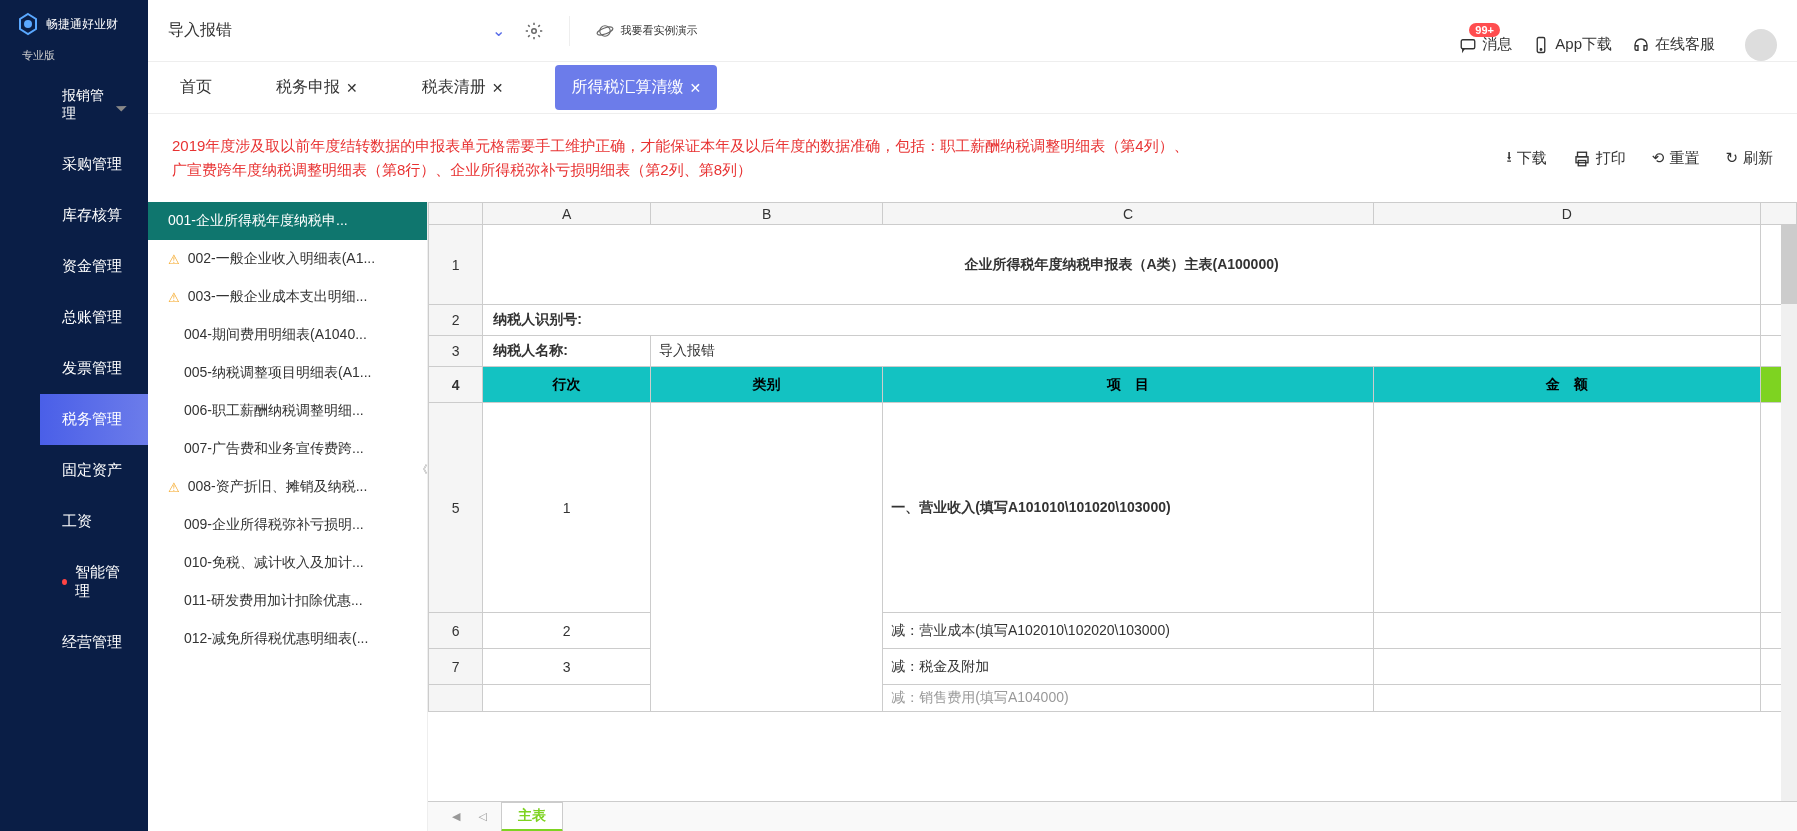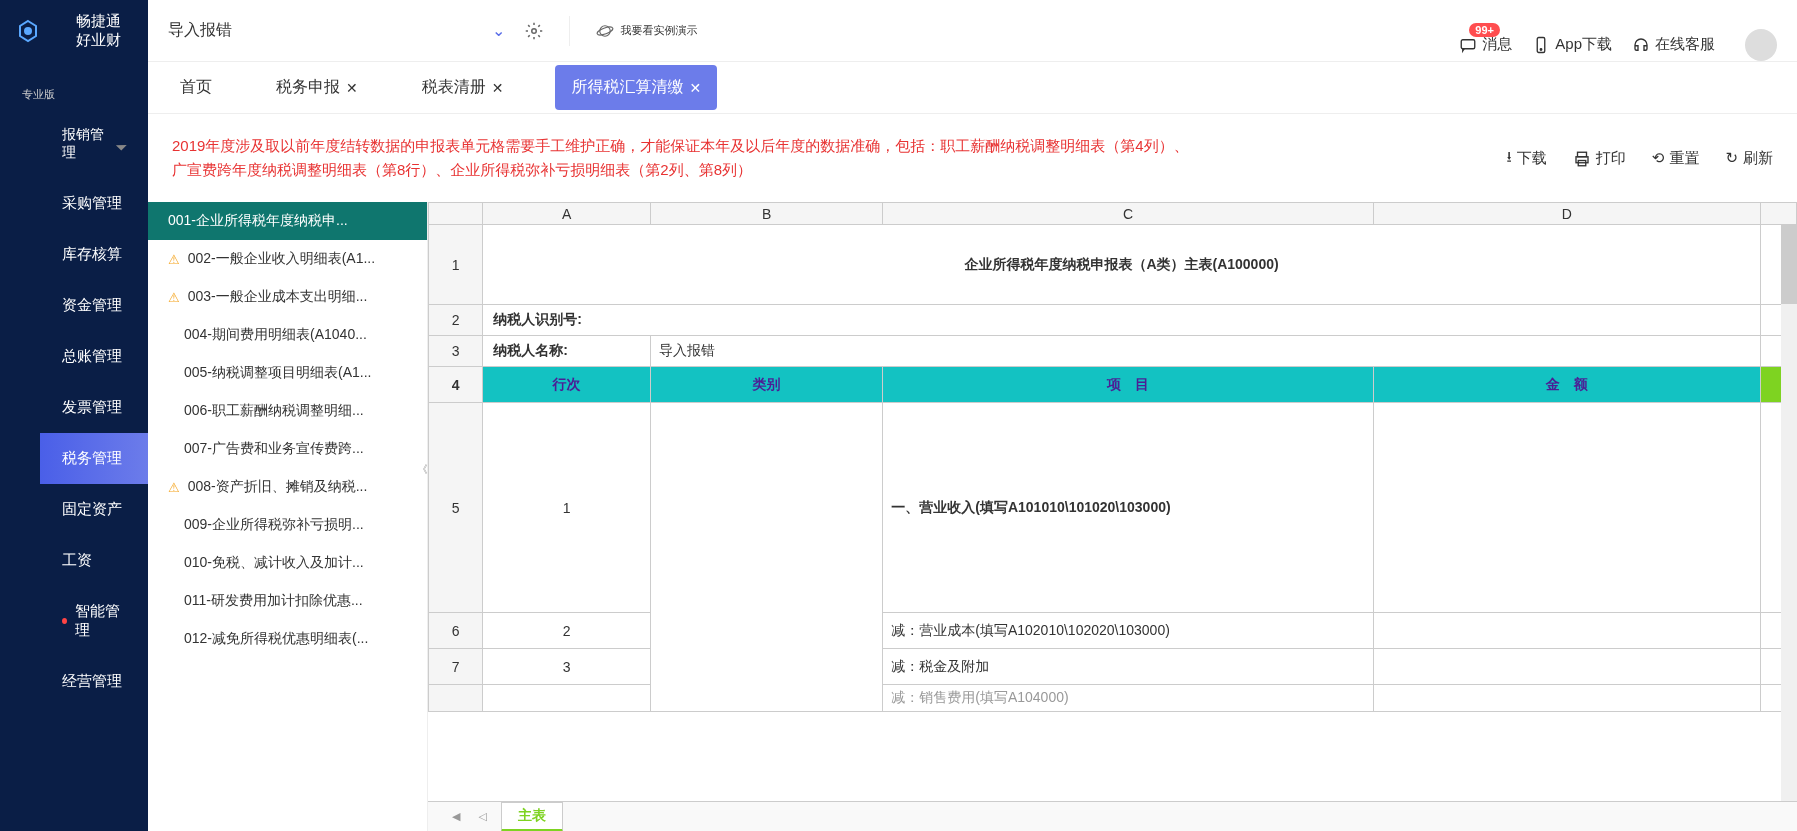--- a/index.html
+++ b/index.html
@@ -3,22 +3,22 @@
   <meta charset="utf-8">
   <style>
     * { margin: 0; padding: 0; box-sizing: border-box; }
     body { font-family: "Microsoft YaHei", Arial, sans-serif; font-size: 14px; color: #333; background: #fff; overflow: hidden; }
     .app { display: flex; height: 831px; width: 1797px; }
     
     
     .sidebar { width: 148px; background: #0a1e46; color: #fff; display: flex; flex-direction: column; overflow: hidden; }
     .logo-section { padding: 12px 16px; display: flex; align-items: center; gap: 6px; }
     .logo-icon { width: 24px; height: 24px; display: flex; align-items: center; justify-content: center; }
-    .logo-text { font-size: 15px; font-weight: 500; margin-left: 30px; }
-    .edition { font-size: 11px; color: #ccc; padding: 0 0 8px 22px; margin-top: 25px; }
+    .logo-text { font-size: 12px; font-weight: 500; }
+    .edition { font-size: 11px; color: #ccc; padding: 0 0 8px 22px; }
     .sidebar-menu { flex: 1; overflow-y: auto; padding-left: 40px; }
     .sidebar-item { padding: 16px 22px; font-size: 15px; cursor: pointer; display: flex; align-items: center; gap: 8px; }
     .sidebar-item.truncated { font-size: 14px; }
     .sidebar-item.active { background: linear-gradient(90deg, #4a5fe8, #6c7cea); }
     .sidebar-item .indicator { width: 6px; height: 6px; border-radius: 50%; }
     .sidebar-item .indicator.red { background: #f44; }
     .sidebar-item .sub-arrow { margin-left: auto; font-size: 10px; color: #888; transform: rotate(45deg); display: inline-block; }
     
     
     .main { flex: 1; display: flex; flex-direction: column; }
@@ -59,21 +59,21 @@
     
     .sheet { flex: 1; display: flex; flex-direction: column; overflow: hidden; position: relative; }
     .sheet-grid { flex: 1; overflow: auto; }
     table.spreadsheet { border-collapse: collapse; width: 100%; }
     table.spreadsheet th, table.spreadsheet td { border: 1px solid #ccc; font-size: 14px; }
     .col-header th { background: #f5f5f5; font-weight: normal; text-align: center; height: 22px; }
     .row-header { background: #f5f5f5; text-align: center; width: 42px; }
     .corner { background: #f5f5f5; width: 42px; }
     .title-cell { text-align: center; font-size: 18px; font-weight: bold; height: 80px; }
     .label-cell { padding: 6px 10px; font-weight: bold; }
-    .data-header td { background: #13c2c2; color: #4c1d95; text-align: center; font-weight: bold; height: 36px; }
+    .data-header td { background: #13c2c2; color: #000000; text-align: center; font-weight: bold; height: 36px; }
     .data-cell { padding: 4px 8px; }
     .green-col { background: #7ed321; width: 28px; }
     .tall-row { height: 210px; }
     .med-row { height: 36px; }
     .sheet-tabs { height: 30px; border-top: 1px solid #ccc; display: flex; align-items: center; padding-left: 20px; gap: 10px; background: #f9f9f9; }
     .sheet-nav { color: #999; cursor: pointer; padding: 0 4px; font-size: 11px; }
     .sheet-tab { padding: 4px 16px; background: #fff; border: 1px solid #ccc; border-bottom: 3px solid #7ed321; color: #7ed321; font-weight: bold; cursor: pointer; }
     .vscroll { position: absolute; right: 0; top: 22px; bottom: 30px; width: 16px; background: #f0f0f0; }
     .vscroll-thumb { width: 100%; height: 80px; background: #ccc; }
     

